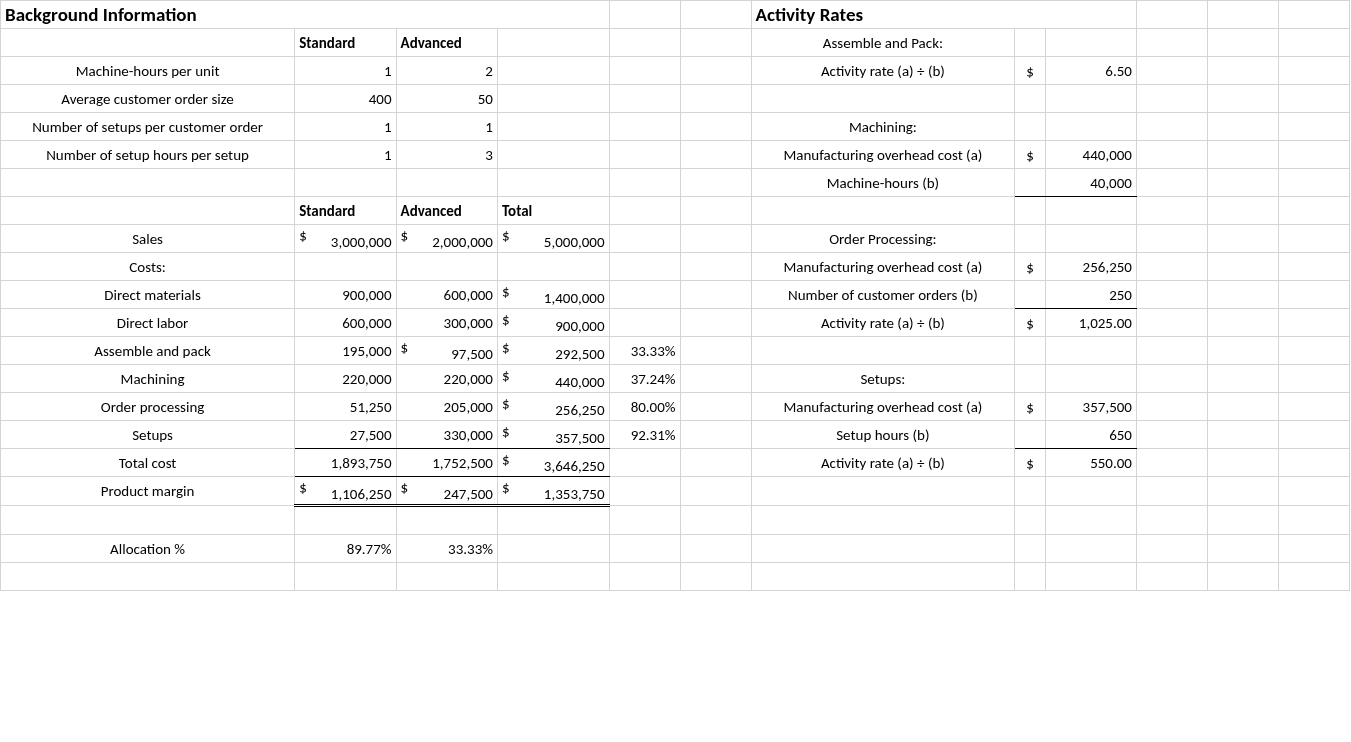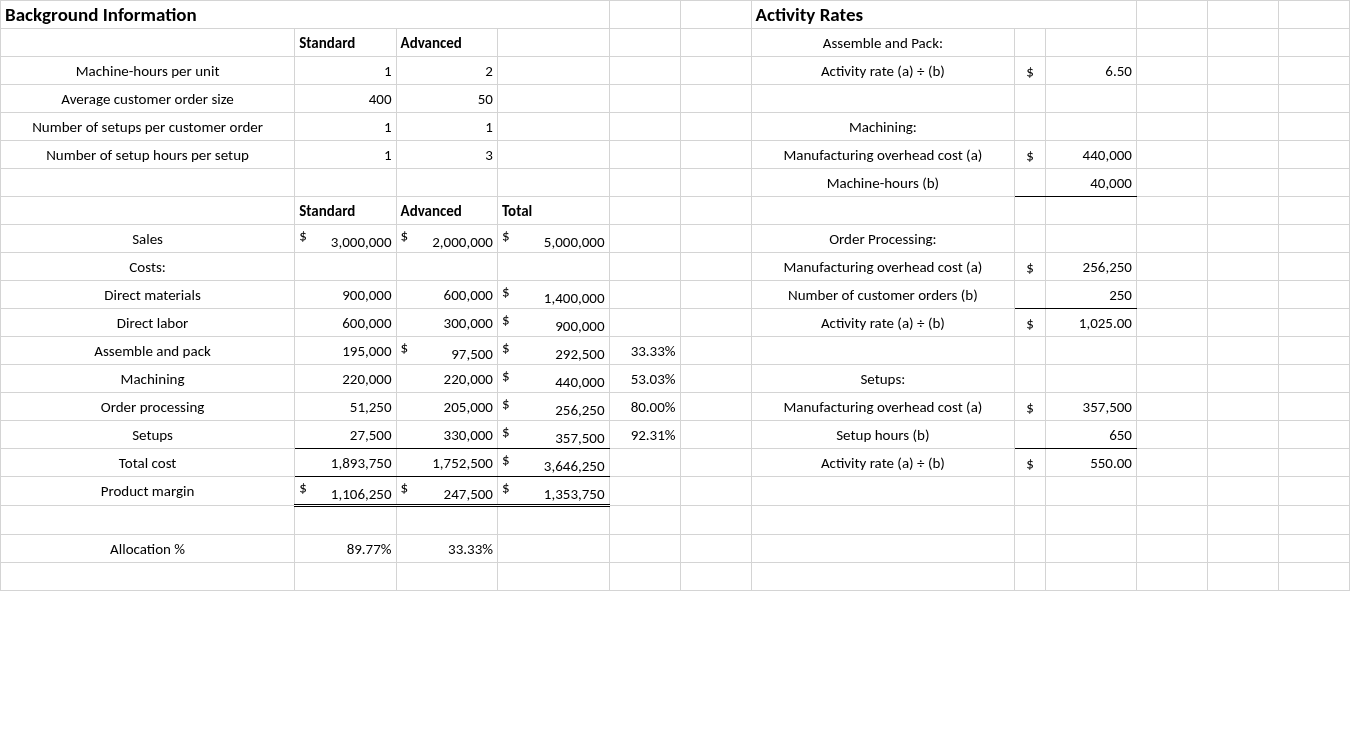--- a/index.html
+++ b/index.html
@@ -286,21 +286,21 @@
   </tr>
 
   <tr>
     <td class="left indent1">Machining</td>
     <td class="right">220,000</td>
     <td class="right">220,000</td>
     <td class="money">
           <span class="sym">$</span>
           <span class="val">440,000</span>
         </td>
-    <td class="right">53.03%</td>
+    <td class="right">37.24%</td>
     <td></td>
     <td class="left">Setups:</td>
     <td></td>
     <td></td>
     <td></td>
     <td></td>
     <td></td>
   </tr>
 
   <tr>

